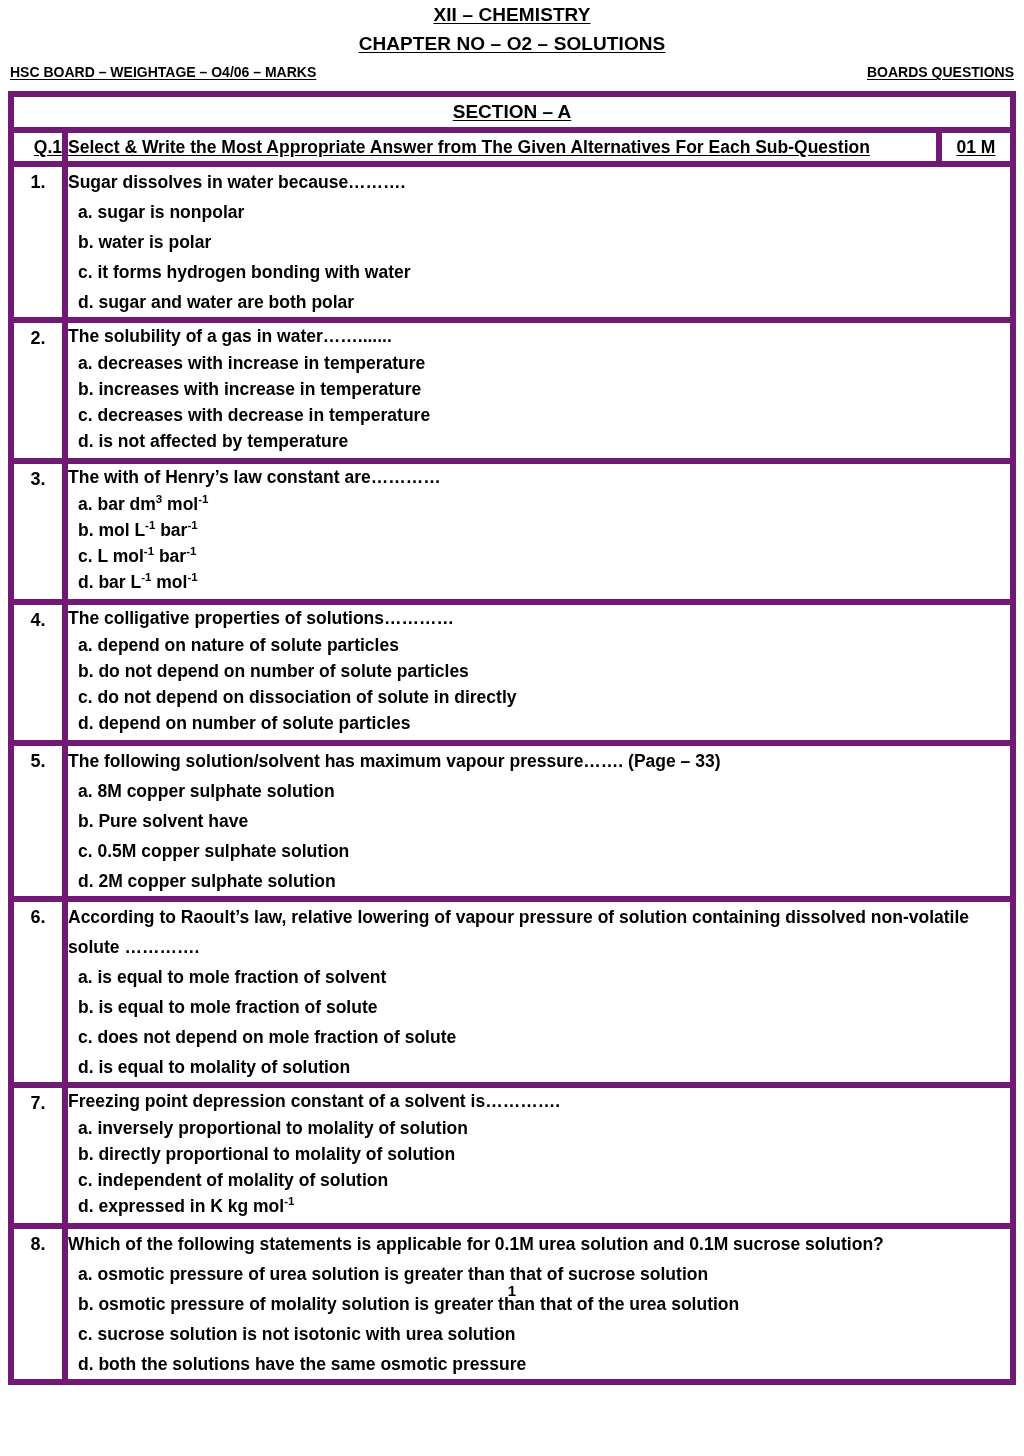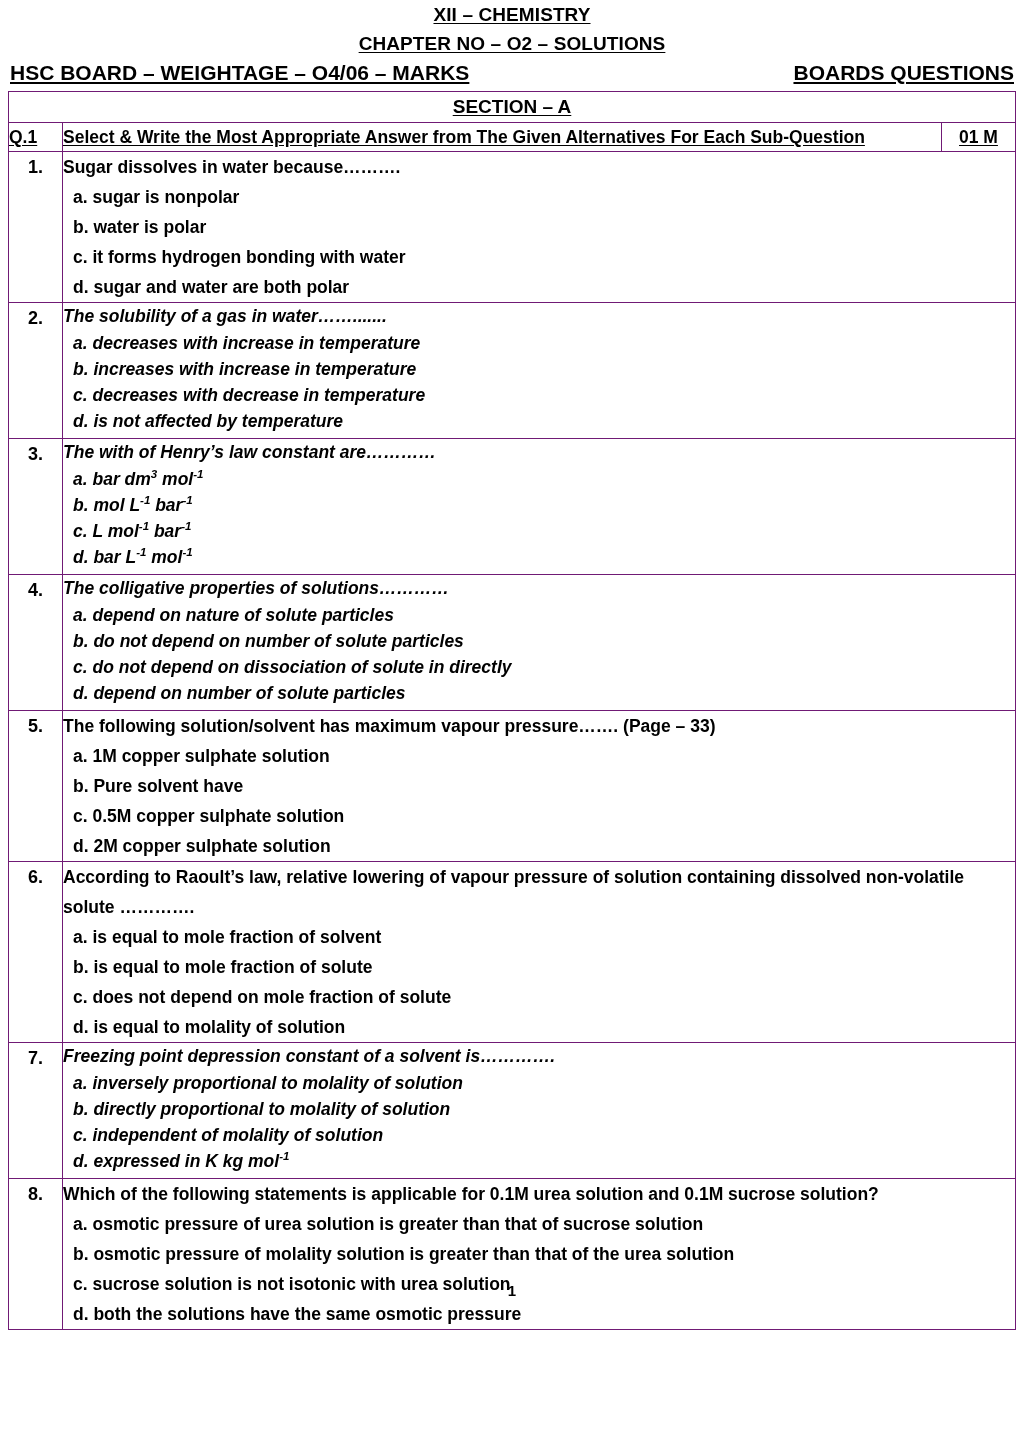--- a/index.html
+++ b/index.html
@@ -30,35 +30,35 @@
     line-height: 29px;
     letter-spacing: 0.1px;
   }
   .hdr-line span.u { text-decoration: underline; text-underline-offset: 2px; }
 
   .hdr-row {
     display: flex;
     justify-content: space-between;
     align-items: baseline;
     font-weight: bold;
-    font-size: 21px;
+    font-size: 14px;
     line-height: 29px;
     padding: 0 2px 0 2px;
   }
   .hdr-row span.u { text-decoration: underline; text-underline-offset: 2px; }
 
   
   table.qtable {
     width: 100%;
     border-collapse: collapse;
     table-layout: fixed;
     margin-top: 4px;
   }
   table.qtable td {
-    border: 1px solid #701a75;
+    border: 6px solid #701a75;
     vertical-align: top;
     padding: 0;
   }
   .col-num { width: 54px; }
   .col-marks { width: 74px; }
 
   .section-cell {
     text-align: center;
     font-weight: bold;
     font-size: 19px;
@@ -66,21 +66,21 @@
     padding: 1px 0 3px 0;
   }
   .section-cell span.u { text-decoration: underline; text-underline-offset: 2px; }
 
   .q1-num, .q1-text, .q1-marks {
     font-weight: bold;
     font-size: 17.5px;
     line-height: 28px;
     padding: 1px 6px 2px 6px;
   }
-  .q1-num { text-align: left; }
+  .q1-num { text-align: right; }
   .q1-text { padding-left: 8px; }
   .q1-marks { text-align: center; }
   .q1-num span.u, .q1-text span.u, .q1-marks span.u {
     text-decoration: underline; text-underline-offset: 2px;
   }
 
   .num-cell {
     text-align: center;
     font-weight: bold;
     font-size: 18px;
@@ -95,21 +95,21 @@
   .stem {
     line-height: 30px;
     white-space: normal;
   }
   .opt {
     line-height: 30px;
     padding-left: 10px;
   }
   .opt.tight { line-height: 26px; }
   .stem.tight { line-height: 27px; }
-  .body-cell.tight { padding-bottom: 4px; font-style: italic; }
+  .body-cell.tight { padding-bottom: 4px; }
   .opt sup, .stem sup {
     font-size: 11.5px;
     vertical-align: super;
     line-height: 0;
   }
 
   .page-number {
     position: absolute;
     left: 0;
     right: 0;
@@ -204,21 +204,21 @@
           <div class="opt tight">b. do not depend on number of solute particles</div>
           <div class="opt tight">c. do not depend on dissociation of solute in directly</div>
           <div class="opt tight">d. depend on number of solute particles</div>
         </td>
       </tr>
 
       <tr>
         <td class="num-cell">5.</td>
         <td colspan="2" class="body-cell">
           <div class="stem">The following solution/solvent has maximum vapour pressure……. (Page –  33)</div>
-          <div class="opt">a. 1M copper sulphate solution</div>
+          <div class="opt">a. 8M copper sulphate solution</div>
           <div class="opt">b. Pure solvent have</div>
           <div class="opt">c. 0.5M copper sulphate solution</div>
           <div class="opt">d. 2M copper sulphate solution</div>
         </td>
       </tr>
 
       <tr>
         <td class="num-cell">6.</td>
         <td colspan="2" class="body-cell">
           <div class="stem">According to Raoult’s law, relative lowering of vapour pressure of solution containing dissolved non-volatile solute ………….</div>

